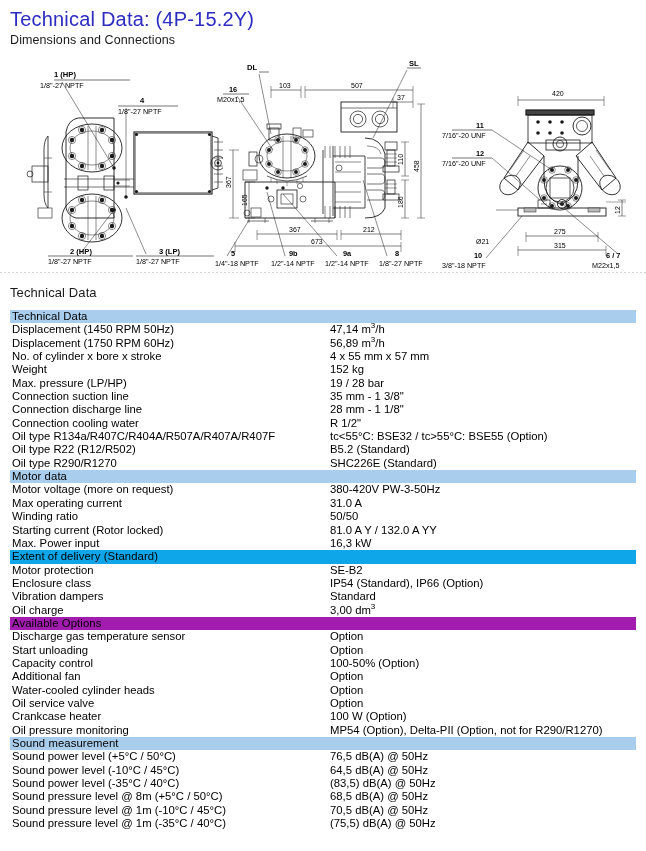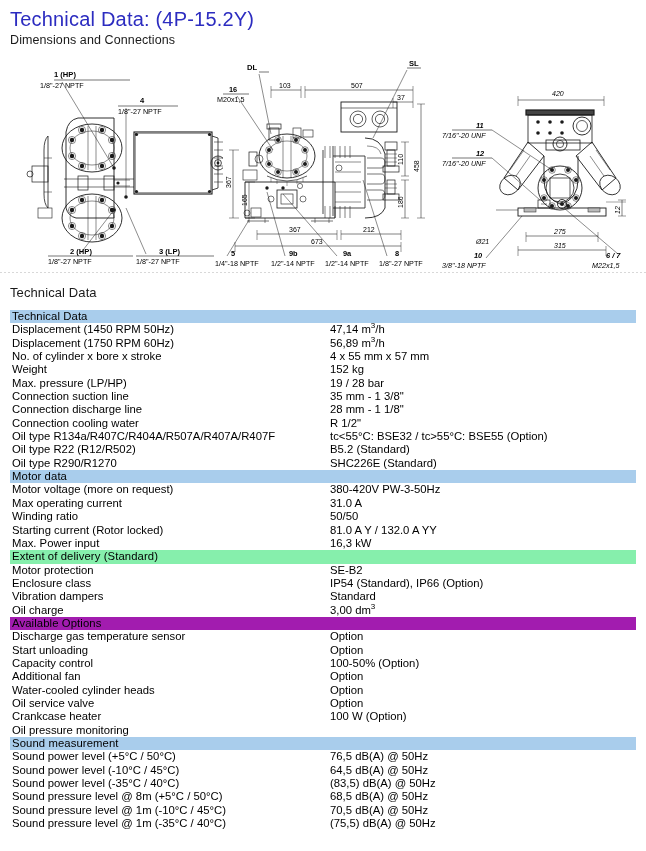--- a/index.html
+++ b/index.html
@@ -336,21 +336,21 @@
       <text class="lbl" x="0" y="208" font-size="7.2">1/4"-18 NPTF</text>
       <text class="lbl lbl-b" x="74" y="198" font-size="7.4">9b</text>
       <text class="lbl" x="56" y="208" font-size="7.2">1/2"-14 NPTF</text>
       <text class="lbl lbl-b" x="128" y="198" font-size="7.4">9a</text>
       <text class="lbl" x="110" y="208" font-size="7.2">1/2"-14 NPTF</text>
       <text class="lbl lbl-b" x="180" y="198" font-size="7.4">8</text>
       <text class="lbl" x="164" y="208" font-size="7.2">1/8"-27 NPTF</text>
     </svg>
   </div>
 
-  <div class="draw" style="left:440px;top:58px;font-style:italic;">
+  <div class="draw" style="left:440px;top:58px;">
     <svg width="206" height="212" viewBox="0 0 206 212">
       <g fill="none" stroke="#1a1a1a" stroke-width="0.7">
 
         <path d="M78 42 L164 42" stroke-width="0.55"></path>
         <path d="M78 38 L78 48 M164 38 L164 48" stroke-width="0.45"></path>
 
         <rect x="86" y="52" width="68" height="5" stroke-width="1.2" fill="#444"></rect>
         <rect x="88" y="57" width="64" height="28" stroke-width="0.8"></rect>
         <g fill="#1a1a1a" stroke="none">
           <circle cx="98" cy="64" r="1.8"></circle>
@@ -511,21 +511,21 @@
         <span class="v">50/50</span>
       </div>
       <div class="row">
         <span class="k">Starting current (Rotor locked)</span>
         <span class="v">81.0 A Y / 132.0 A YY</span>
       </div>
       <div class="row">
         <span class="k">Max. Power input</span>
         <span class="v">16,3 kW</span>
       </div>
-      <div class="row band" style="background: #86efac; text-align: center;">
+      <div class="row band" style="background: #0ea5e9; text-align: center;">
         <span class="k">Extent  of delivery  (Standard)</span>
       </div>
       <div class="row">
         <span class="k">Motor protection</span>
         <span class="v">SE-B2</span>
       </div>
       <div class="row">
         <span class="k">Enclosure class</span>
         <span class="v">IP54 (Standard), IP66 (Option)</span>
       </div>
@@ -563,20 +563,21 @@
       <div class="row">
         <span class="k">Oil service valve</span>
         <span class="v">Option</span>
       </div>
       <div class="row">
         <span class="k">Crankcase heater</span>
         <span class="v">100 W (Option)</span>
       </div>
       <div class="row">
         <span class="k">Oil pressure monitoring</span>
+        <span class="v">MP54 (Option), Delta-PII (Option, not for R290/R1270)</span>
       </div>
       <div class="row band" style="background: rgb(169, 205, 236);">
         <span class="k">Sound measurement</span>
       </div>
       <div class="row">
         <span class="k">Sound power level (+5°C / 50°C)</span>
         <span class="v">76,5 dB(A) @ 50Hz</span>
       </div>
       <div class="row">
         <span class="k">Sound power level (-10°C / 45°C)</span>

